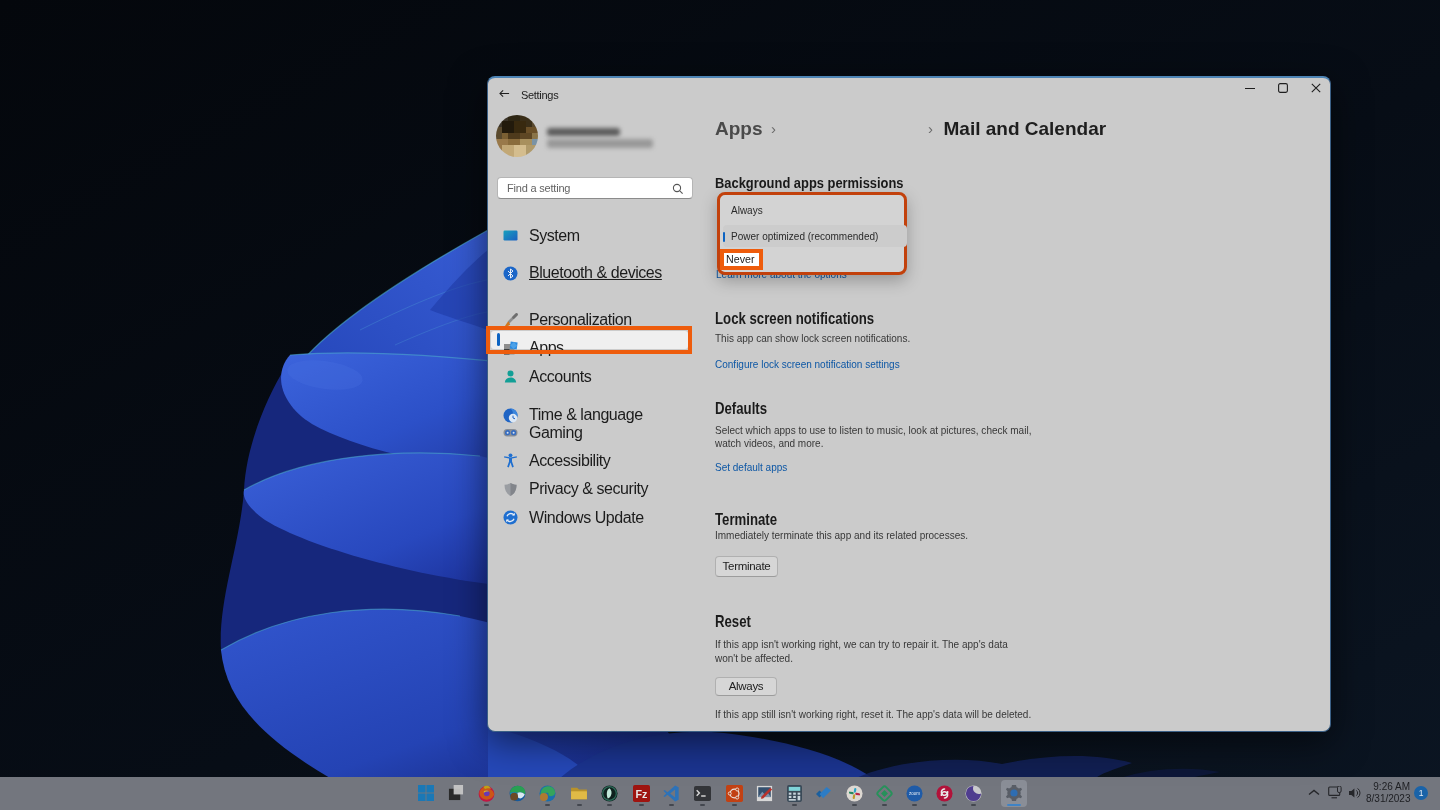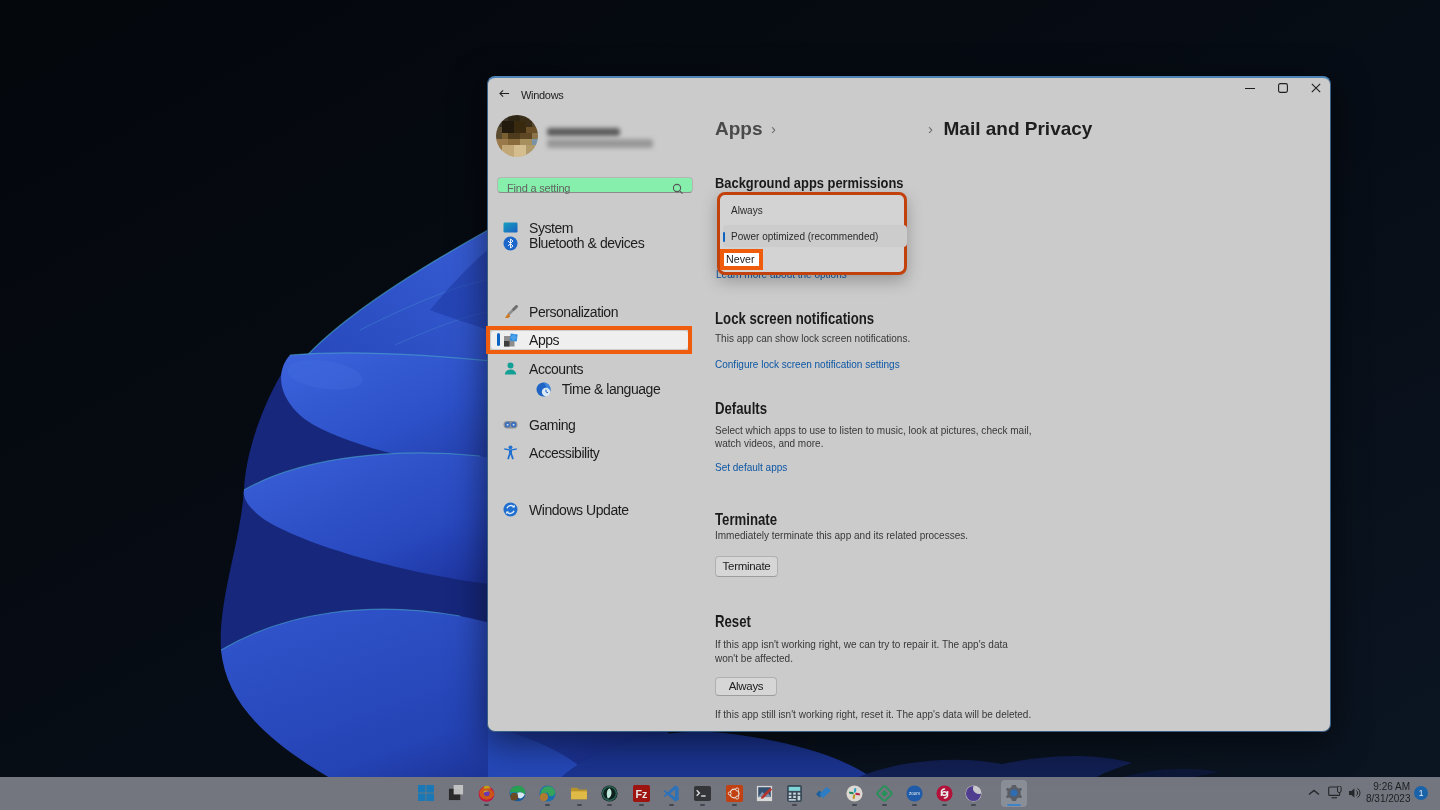--- a/index.html
+++ b/index.html
@@ -5,21 +5,21 @@
   * { margin:0; padding:0; box-sizing:border-box; }
   html,body { width:1440px; height:810px; overflow:hidden; background:#05090f;
     font-family:"Liberation Sans", sans-serif; }
   .abs { position:absolute; }
   #wp { position:absolute; left:0; top:0; }
   #win { position:absolute; left:487px; top:76px; width:844px; height:656px;
     background:#cbcbcb; border-radius:8px; border:1px solid #3a5f85;
     border-top:2px solid #4d84b5; box-shadow:0 10px 36px rgba(0,0,0,.55); }
   #tb { position:absolute; left:0; top:777px; width:1440px; height:33px; background:#73767e; }
   .nav-item { position:absolute; left:15px; width:190px; height:28px; color:#1c1c1c;
-    font-size:14px; letter-spacing:-.45px; display:flex; align-items:center; }
+    font-size:16px; letter-spacing:-.45px; display:flex; align-items:center;margin-top:8px; }
   .nav-item .ic { width:15px; height:15px; margin-right:11px; flex:none; }
   .h2 { position:absolute; color:#1b1b1b; font-size:16.5px; font-weight:700; transform:scaleX(.8); transform-origin:0 0; white-space:nowrap; }
   .body-t { position:absolute; color:#383838; font-size:11.5px; transform:scaleX(.87); transform-origin:0 0; white-space:nowrap; }
   .link { position:absolute; color:#0d57a5; font-size:11.5px; transform:scaleX(.87); transform-origin:0 0; white-space:nowrap; }
   .btn { position:absolute; background:#d6d6d6; border:1px solid #b0b0b0; border-bottom-color:#9c9c9c;
     border-radius:4px; color:#202020; font-size:11.5px; letter-spacing:-.3px; text-align:center; }
 </style>
 </head>
 <body>
 <svg id="wp" width="1440" height="810" viewBox="0 0 1440 810">
@@ -242,21 +242,21 @@
   </svg>
   <div class="abs" style="left:1366px;top:4px;width:44px;color:#1d1e22;font-size:10px;text-align:right;line-height:12px;">9:26 AM<br>8/31/2023</div>
   <div class="abs" style="left:1414px;top:9px;width:14px;height:14px;border-radius:50%;background:#1a63a8;color:#e5ecf3;font-size:8.5px;text-align:center;line-height:14px;">1</div>
 </div>
 
 <div id="win">
 
   <svg class="abs" style="left:10.5px;top:11px;" width="11" height="9" viewBox="0 0 12 9">
       <path d="M 11 4.5 L 1.2 4.5 M 4.5 1 L 1 4.5 L 4.5 8" fill="none" stroke="#1e1e1e" stroke-width="1.1"></path>
     </svg>
-  <div class="abs" style="left:33px;top:11px;color:#1c1c1c;font-size:11px;letter-spacing:-.3px;">Windows</div>
+  <div class="abs" style="left:33px;top:11px;color:#1c1c1c;font-size:11px;letter-spacing:-.3px;">Settings</div>
   <div class="abs" style="left:757px;top:10px;width:10px;height:1.4px;background:#1e1e1e;"></div>
   <svg class="abs" style="left:790px;top:5px;" width="10" height="10" viewBox="0 0 10 10">
       <rect x="0.6" y="0.6" width="8.8" height="8.8" rx="1.6" fill="none" stroke="#1e1e1e" stroke-width="1.1"></rect>
     </svg>
   <svg class="abs" style="left:822.5px;top:5px;" width="10" height="10" viewBox="0 0 10 10">
       <path d="M 0.8 0.8 L 9.2 9.2 M 9.2 0.8 L 0.8 9.2" stroke="#1e1e1e" stroke-width="1.1"></path>
     </svg>
 
   <svg class="abs" style="left:8px;top:37px;border-radius:50%;" width="42" height="42" viewBox="0 0 7 7">
     <g style="filter:blur(.12px);">
@@ -279,38 +279,38 @@
         <rect x="6" y="4" width="1" height="2" fill="#7a93a5"></rect>
     <rect x="1" y="5" width="2" height="2" fill="#c2a876"></rect>
         <rect x="3" y="5" width="2" height="2" fill="#d4bd8e"></rect>
         <rect x="5" y="5" width="2" height="2" fill="#b09a6a"></rect>
     <rect x="0" y="6" width="1" height="1" fill="#8a7448"></rect>
     </g>
   </svg>
   <div class="abs" style="left:59px;top:50px;width:73px;height:8px;background:#5c5c5c;filter:blur(2px);border-radius:3px;"></div>
   <div class="abs" style="left:59px;top:61px;width:106px;height:9px;background:#989898;filter:blur(2px);border-radius:3px;"></div>
 
-  <div class="abs" style="left:9px;top:99px;width:196px;height:16px;background:#86efac;border:1px solid #b5b5b5;border-bottom:1px solid #8b8b8b;border-radius:4px;">
+  <div class="abs" style="left:9px;top:99px;width:196px;height:22px;background:#ffffff;border:1px solid #b5b5b5;border-bottom:1px solid #8b8b8b;border-radius:4px;">
     <div class="abs" style="left:9px;top:4px;color:#636363;font-size:11px;letter-spacing:-.2px;">Find a setting</div>
     <svg class="abs" style="right:8px;top:5px;" width="12" height="12" viewBox="0 0 12 12">
         <circle cx="5" cy="5" r="3.6" fill="none" stroke="#555" stroke-width="1.1"></circle>
         <line x1="7.8" y1="7.8" x2="10.6" y2="10.6" stroke="#555" stroke-width="1.1"></line>
       </svg>
   </div>
 
   <div class="nav-item" style="top:135.5px;"><svg class="ic" width="15" height="15" viewBox="0 0 15 15">
         <defs>
           <linearGradient id="gsys" x1="0" y1="0" x2="1" y2="1">
             <stop offset="0" stop-color="#16a0bd"></stop>
             <stop offset="1" stop-color="#1b5fc2"></stop>
           </linearGradient>
         </defs>
         <rect x="0.5" y="2.5" width="14" height="10" rx="1.2" fill="url(#gsys)"></rect>
       </svg>System</div>
-  <div class="nav-item" style="top:151px;"><svg class="ic" width="15" height="15" viewBox="0 0 15 15">
+  <div class="nav-item" style="top:173px;text-decoration:underline;"><svg class="ic" width="15" height="15" viewBox="0 0 15 15">
         <circle cx="7.5" cy="7.5" r="7" fill="#1b66c8"></circle>
         <path d="M 5 5 L 10 10 L 7.5 12 L 7.5 3 L 10 5 L 5 10" fill="none" stroke="#e8eef8" stroke-width="1" stroke-linejoin="round"></path>
       </svg>Bluetooth &amp; devices</div>
   <div class="nav-item" style="top:220px;"><svg class="ic" width="15" height="15" viewBox="0 0 15 15">
         <path d="M 13.5 1.5 L 6 9" fill="none" stroke="#8f8f8f" stroke-width="2.6" stroke-linecap="round"></path>
         <path d="M 5.6 8.6 C 4 9.5 3.6 11.2 2 12.8 C 3.8 13.4 6.2 12.8 7.2 11.4 Z" fill="#d07820"></path>
         <path d="M 13.5 1.5 L 10.5 4.5" fill="none" stroke="#6e6e6e" stroke-width="2.6" stroke-linecap="round"></path>
       </svg>Personalization</div>
 
   <div class="abs" style="left:3px;top:252.7px;width:197px;height:18.5px;background:#efefef;border-radius:3px;"></div>
@@ -319,48 +319,52 @@
         <rect x="1" y="3" width="10.5" height="10.5" fill="#8d8d8d"></rect>
         <rect x="1" y="8" width="5.5" height="5.5" fill="#3d3d3d"></rect>
         <rect x="7.2" y="1" width="7" height="7" fill="#2b8ae0" transform="rotate(8 10.7 4.5)"></rect>
         <path d="M 7.2 4.2 L 11 1 L 14.2 4.8 L 10.4 8 Z" fill="#64b4f0" opacity=".55"></path>
       </svg>Apps</div>
   <div class="abs" style="left:-2px;top:248.2px;width:206px;height:27.8px;border:4.5px solid #ee5c0c;z-index:4;"></div>
   <div class="nav-item" style="top:276.5px;"><svg class="ic" width="15" height="15" viewBox="0 0 15 15">
         <circle cx="7.5" cy="4.4" r="3" fill="#129f96"></circle>
         <path d="M 1.8 13.5 C 2 10.4 4.4 8.4 7.5 8.4 C 10.6 8.4 13 10.4 13.2 13.5 Z" fill="#129f96"></path>
       </svg>Accounts</div>
-  <div class="nav-item" style="top:297px;justify-content:center;"><svg class="ic" width="15" height="15" viewBox="0 0 15 15">
+  <div class="nav-item" style="top:315px;"><svg class="ic" width="15" height="15" viewBox="0 0 15 15">
         <circle cx="7.5" cy="7.5" r="7" fill="#1f64c4"></circle>
         <path d="M 7.5 0.5 A 7 7 0 0 1 7.5 14.5 C 11 12 11.5 4 7.5 0.5 Z" fill="#3c86dd"></path>
         <circle cx="10" cy="10" r="4.2" fill="#dce8f6"></circle>
         <path d="M 10 7.6 L 10 10 L 12 10.8" fill="none" stroke="#1f64c4" stroke-width="1"></path>
       </svg>Time &amp; language</div>
   <div class="nav-item" style="top:360.5px;"><svg class="ic" width="15" height="15" viewBox="0 0 15 15">
         <circle cx="7.5" cy="2.3" r="1.9" fill="#1f6fd0"></circle>
         <path d="M 1 4.6 L 6 5.6 L 6 8.6 L 4.2 13.8 L 5.8 14.4 L 7.5 9.6 L 9.2 14.4 L 10.8 13.8 L 9 8.6 L 9 5.6 L 14 4.6 L 13.7 3.2 L 7.5 4.4 L 1.3 3.2 Z" fill="#1f6fd0"></path>
       </svg>Accessibility</div>
   <div class="nav-item" style="top:332.5px;"><svg class="ic" width="15" height="15" viewBox="0 0 15 15">
         <rect x="0.5" y="4" width="14" height="7.5" rx="3.7" fill="#8a8f96"></rect>
         <circle cx="4.6" cy="7.7" r="2.6" fill="#356cc0"></circle>
         <circle cx="10.6" cy="7.7" r="2.6" fill="#356cc0"></circle>
         <circle cx="4.6" cy="7.7" r="1" fill="#d8e2ee"></circle>
         <circle cx="10.6" cy="7.7" r="1" fill="#d8e2ee"></circle>
       </svg>Gaming</div>
+  <div class="nav-item" style="top:389px;"><svg class="ic" width="15" height="15" viewBox="0 0 15 15">
+        <path d="M 7.5 1 C 9.5 2.2 11.5 2.8 13.5 2.8 C 13.5 8 11.5 12 7.5 14 C 3.5 12 1.5 8 1.5 2.8 C 3.5 2.8 5.5 2.2 7.5 1 Z" fill="#9a9da2"></path>
+        <path d="M 7.5 1 C 9.5 2.2 11.5 2.8 13.5 2.8 C 13.5 8 11.5 12 7.5 14 Z" fill="#82858b"></path>
+      </svg>Privacy &amp; security</div>
   <div class="nav-item" style="top:417.5px;"><svg class="ic" width="15" height="15" viewBox="0 0 15 15">
         <circle cx="7.5" cy="7.5" r="7" fill="#1f6fd0"></circle>
         <path d="M 4 6.2 A 4 4 0 0 1 11 5.2 M 11 8.8 A 4 4 0 0 1 4 9.8" fill="none" stroke="#e6eef8" stroke-width="1.4"></path>
         <path d="M 11.8 2.8 L 11.8 5.6 L 9 5.6 Z" fill="#e6eef8"></path>
         <path d="M 3.2 12.2 L 3.2 9.4 L 6 9.4 Z" fill="#e6eef8"></path>
       </svg>Windows Update</div>
 
   <div class="abs" style="left:227px;top:40px;color:#4a4a4a;font-size:19px;font-weight:700;">Apps</div>
   <div class="abs" style="left:283px;top:42px;color:#6b6b6b;font-size:15px;">›</div>
   <div class="abs" style="left:440px;top:42px;color:#6b6b6b;font-size:15px;">›</div>
-  <div class="abs" style="left:455.5px;top:40px;color:#1e1e1e;font-size:19px;font-weight:700;">Mail and Privacy</div>
+  <div class="abs" style="left:455.5px;top:40px;color:#1e1e1e;font-size:19px;font-weight:700;">Mail and Calendar</div>
 
   <div class="h2" style="left:227px;top:95.5px;font-size:15px;transform:scaleX(.86);">Background apps permissions</div>
 
   <div class="link" style="left:228px;top:189.5px;">Learn more about the options</div>
 
   <div class="abs" style="left:228.5px;top:114px;width:190px;height:83px;background:#d3d3d3;border:3px solid #c2410c;border-radius:8px;box-shadow:0 6px 16px rgba(0,0,0,.25);z-index:2;">
     <div class="abs" style="left:11px;top:9px;color:#2a2a2a;font-size:11.5px;transform:scaleX(.87);transform-origin:0 0;white-space:nowrap;">Always</div>
     <div class="abs" style="left:3px;top:30px;width:184px;height:21.5px;background:#cccccc;border-radius:4px;"></div>
     <div class="abs" style="left:3px;top:37px;width:2.5px;height:10px;background:#0c63c2;border-radius:2px;"></div>
     <div class="abs" style="left:11.5px;top:35px;color:#2a2a2a;font-size:11.5px;transform:scaleX(.87);transform-origin:0 0;white-space:nowrap;">Power optimized (recommended)</div>

